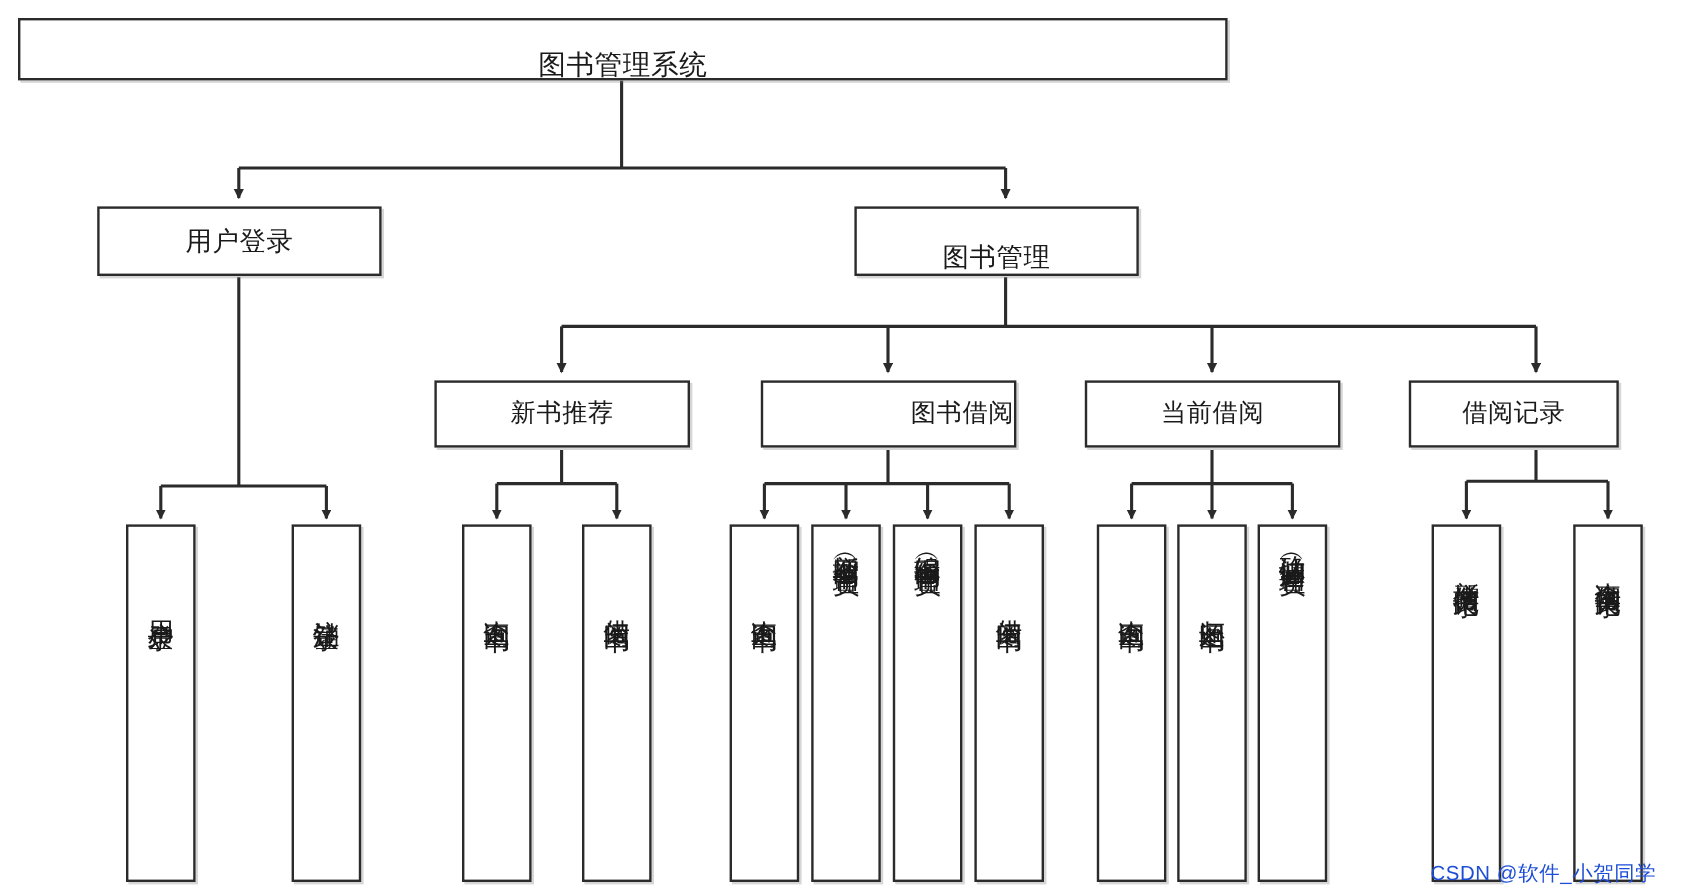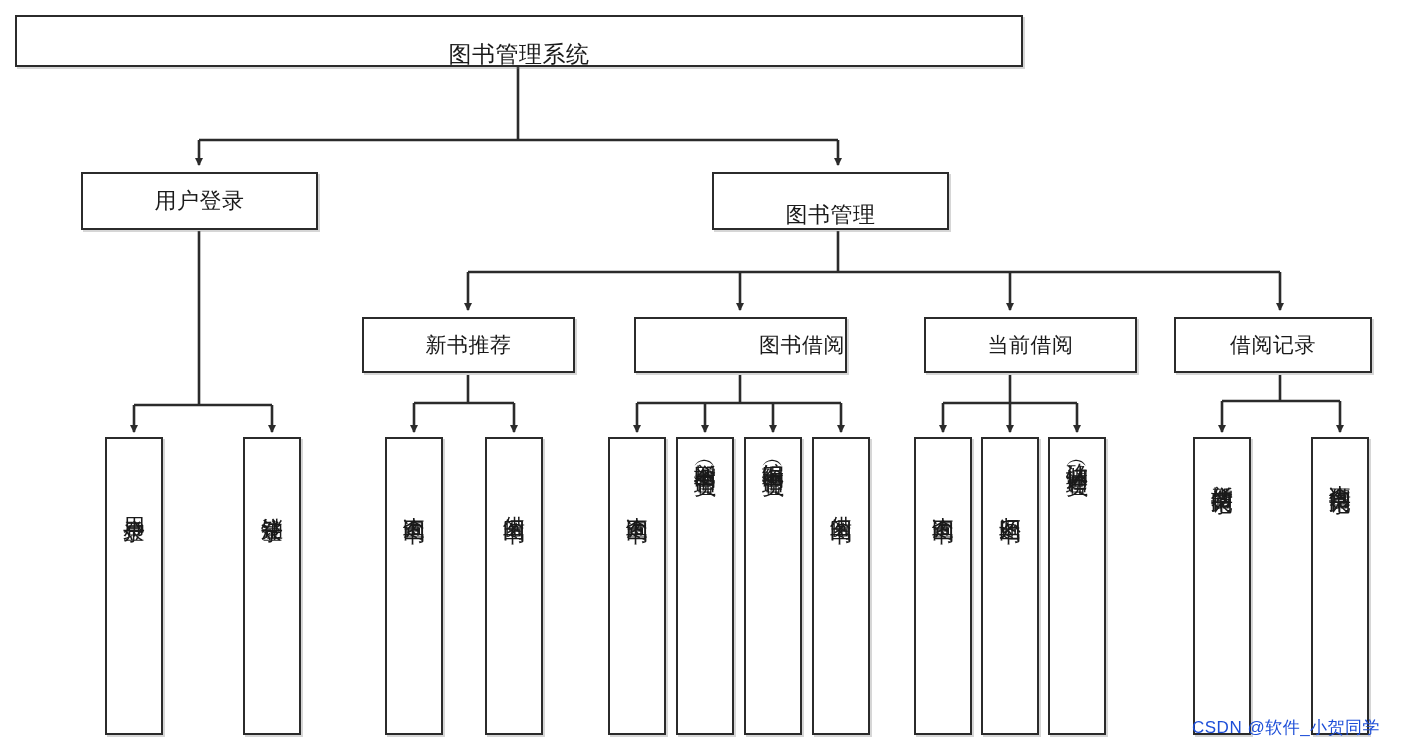--- a/index.html
+++ b/index.html
@@ -135,24 +135,24 @@
   <div class="node lvl2" style="left:712px; top:172px; width:237px; height:58px;align-items:flex-end;">
     <span class="lbl">图书管理</span>
   </div>
 
   <div class="node lvl3" style="left:362px; top:317px; width:213px; height:56px;">
     <span class="lbl">新书推荐</span>
   </div>
   <div class="node lvl3" style="left:634px; top:317px; width:213px; height:56px;justify-content:flex-end;">
     <span class="lbl">图书借阅</span>
   </div>
-  <div class="node lvl3" style="left:904px; top:317px; width:213px; height:56px;margin-left:20px;">
+  <div class="node lvl3" style="left:904px; top:317px; width:213px; height:56px;">
     <span class="lbl">当前借阅</span>
   </div>
-  <div class="node lvl3" style="left:1174px; top:317px; width:198px; height:56px;">
+  <div class="node lvl3" style="left:1174px; top:317px; width:175px; height:56px;">
     <span class="lbl">借阅记录</span>
   </div>
 
   <div class="node leaf" style="left:105px; top:437px; width:58px; height:298px; padding-top:60px;">
     <span class="lbl">用户登录</span>
   </div>
   <div class="node leaf" style="left:243px; top:437px; width:58px; height:298px; padding-top:60px;">
     <span class="lbl">注销登录</span>
   </div>
 

